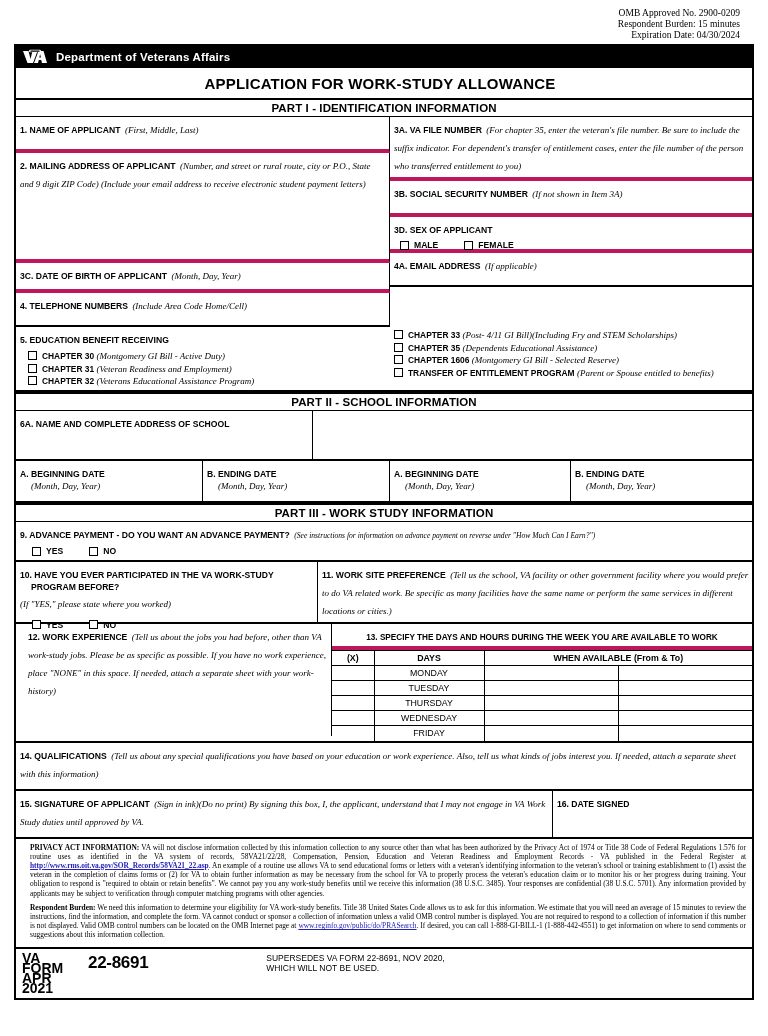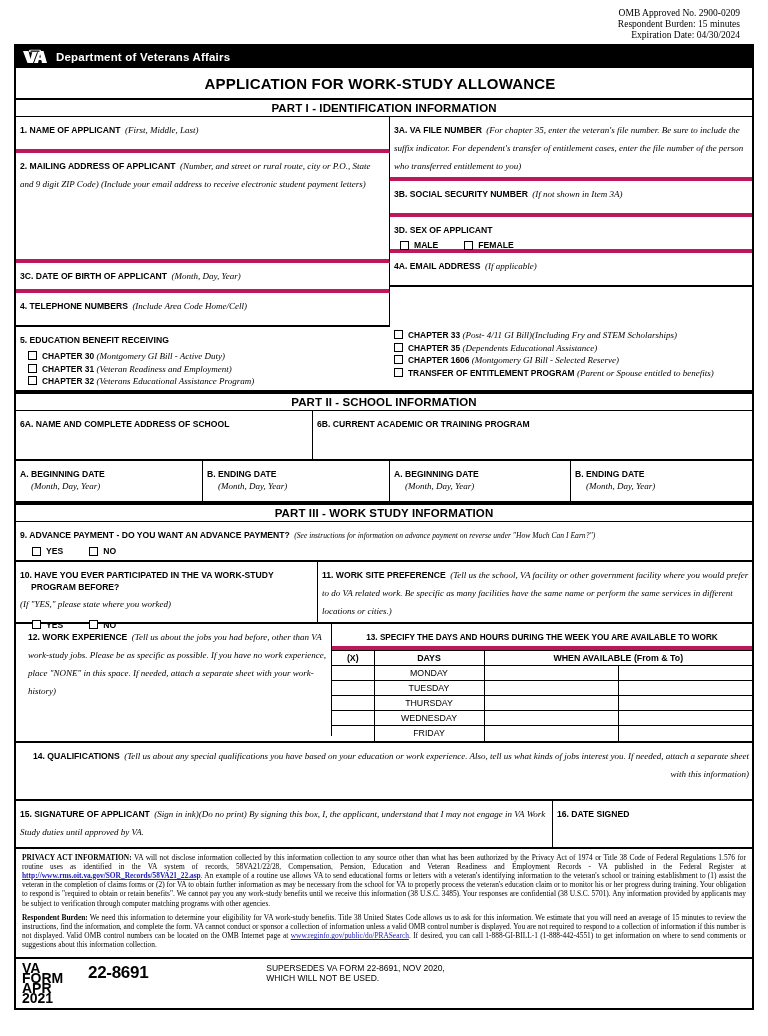--- a/index.html
+++ b/index.html
@@ -119,21 +119,21 @@
     font-family: "Liberation Serif", serif;
     font-size: 7.4px;
     line-height: 9.2px;
     text-align: justify;
     padding: 4px 6px 2px 6px;
     color: #000;
   }
   .legal b { font-weight: bold; }
   .legal .lnk { color: #2222bb; text-decoration: underline; font-weight: bold; }
   .legal .lnk2 { color: #2222bb; text-decoration: underline; font-weight: normal; }
-  .legal p { margin: 0 0 5px 0; }
+  .legal p { margin: 0 0 5px 8px; }
 
   
   .footer {
     display: flex; align-items: flex-start;
     padding: 4px 6px 5px 6px;
     border-top: 2px solid #000;
   }
   .vaform { font-size: 14px; font-weight: bold; line-height: 10px; width: 62px; }
   .formnum { font-size: 17px; font-weight: bold; margin-left: 4px; letter-spacing: -.3px; }
   .supersedes { font-size: 8.5px; line-height: 10.5px; margin-left: 118px; }
@@ -273,23 +273,20 @@
           </div>
         </div>
       </div>
     </div>
 
     <div class="part-bar">PART II - SCHOOL INFORMATION</div>
 
     <div class="row bb2">
       <div class="cell br" style="width:297px; height:48px;">
         <span class="lbl">6A. NAME AND COMPLETE ADDRESS OF SCHOOL</span>
-      </div>
-      <div class="cell" style="width:362px; height:48px;">
-        <span class="lbl">6B. CURRENT ACADEMIC OR TRAINING PROGRAM</span>
       </div>
     </div>
 
 
     <div class="row bb2">
       <div class="cell br" style="width:187px; height:40px;">
         <span class="lbl">A. BEGINNING DATE</span>
         <span class="lbl it indent">(Month, Day, Year)</span>
       </div>
       <div class="cell br" style="width:187px; height:40px;">
@@ -389,21 +386,21 @@
             <td style="border-bottom:none;"></td>
             <td class="day" style="border-bottom:none;">FRIDAY</td>
             <td style="border-bottom:none;"></td>
             <td style="border-bottom:none;"></td>
           </tr>
         </tbody>
           </table>
       </div>
     </div>
 
-    <div class="cell bb2" style="height:58px;text-align:right;">
+    <div class="cell bb2" style="height:48px;">
       <span class="lbl">14. QUALIFICATIONS</span>
       <span class="lbl it">(Tell us about any special qualifications you have based on your education or work experience.  Also, tell us what kinds of jobs interest you.  If needed, attach a separate sheet with this information)</span>
     </div>
 
     <div class="row bb2">
       <div class="cell br sigbox" style="width:537px; height:46px;">
         <span class="lbl">15. SIGNATURE OF APPLICANT</span>
         <span class="lbl it">(Sign in ink)(Do no print) By signing this box, I, the applicant, understand that I may not engage in VA Work Study duties until approved by VA.</span>
       </div>
       <div class="cell sigbox" style="width:199px; height:46px;">

